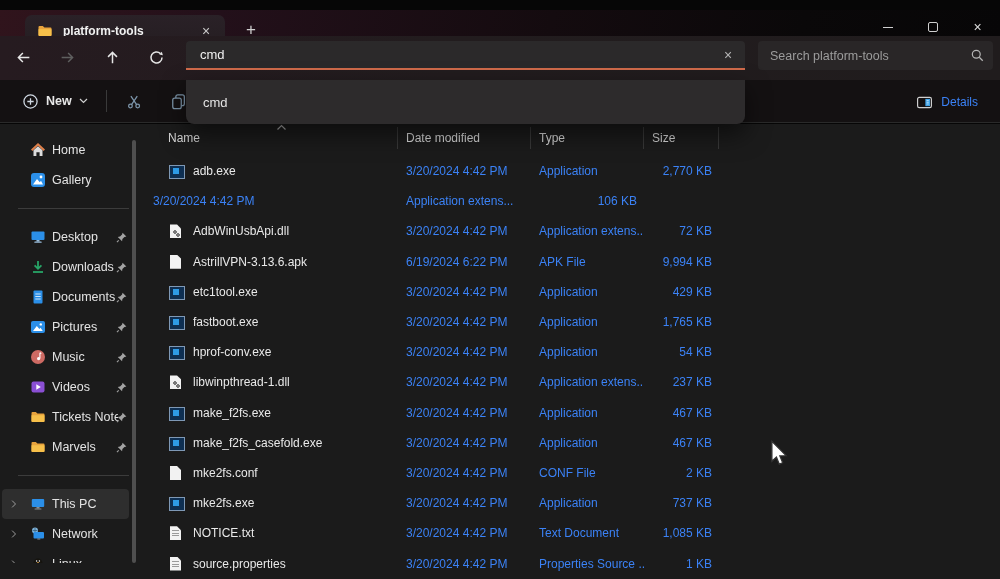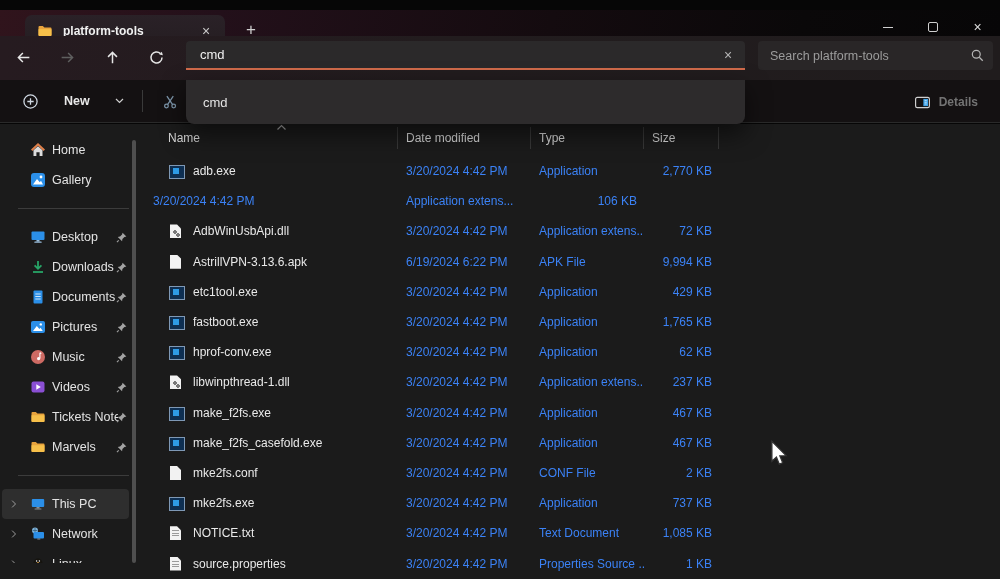--- a/index.html
+++ b/index.html
@@ -39,27 +39,27 @@
   .searchph { flex:1; font-size:12.5px; color:#9c9c9c; white-space:nowrap; overflow:hidden; }
 
   
   .dropdown { position:absolute; left:186px; top:80px; width:559px; height:44px; background:#2d2b2c;
     border-radius:0 0 8px 8px; box-shadow:0 10px 24px rgba(0,0,0,.55); z-index:30; }
   .dd-item { height:100%; display:flex; align-items:center; padding-left:17px; font-size:13px; color:#e4e4e4; }
 
   
   .toolbar { position:absolute; left:0; top:80px; width:1000px; height:43px; background:#141112;
     border-bottom:1px solid #2a2a2a; display:flex; align-items:center; }
-  .newbtn { display:flex; align-items:center; gap:25px; height:32px; padding:0 10px; margin-left:12px; border-radius:4px; }
+  .newbtn { display:flex; align-items:center; gap:7px; height:32px; padding:0 10px; margin-left:12px; border-radius:4px; }
   .newlabel { font-size:12.5px; font-weight:bold; color:#e8e8e8; }
   .tb-divider { width:1px; height:22px; background:#3a3a3a; margin:0 10px 0 8px; }
   .iconbtn { width:36px; height:32px; display:flex; align-items:center; justify-content:center; border-radius:4px; margin-right:8px; }
   .detailsbtn { position:absolute; right:14px; top:6px; height:32px; display:flex; align-items:center; gap:8px;
     padding:0 8px; border-radius:4px; }
-  .detailslabel { font-size:12px; color:#737373;font-weight:bold; }
+  .detailslabel { font-size:12px; color:#3b82f6; }
 
   
   .content { position:absolute; left:0; top:124px; width:1000px; bottom:0; background:#1b1b1b; }
 
   
   .sidebar { position:absolute; left:0; top:0; width:145px; bottom:16px; padding-top:11px; overflow:hidden; }
   .side-item { height:30px; position:relative; width:127px; margin-left:2px; border-radius:4px; }
   .side-item.selected { background:#2e2e2e; }
   .chev { position:absolute; left:6px; top:9px; width:12px; height:12px; }
   .sicon { position:absolute; left:28px; top:7px; width:16px; height:16px; }
@@ -464,21 +464,21 @@
     <div class="cell ctype">Application</div>
     <div class="cell csize">1,765 KB</div>
   </div>
         <div class="row">
     <div class="cell cname">
             <span class="fi fi-exe"></span>
             <span class="fname">hprof-conv.exe</span>
           </div>
     <div class="cell cdate">3/20/2024 4:42 PM</div>
     <div class="cell ctype">Application</div>
-    <div class="cell csize">62 KB</div>
+    <div class="cell csize">54 KB</div>
   </div>
         <div class="row">
     <div class="cell cname">
             <span class="fi fi-page fi-dll"></span>
             <span class="fname">libwinpthread-1.dll</span>
           </div>
     <div class="cell cdate">3/20/2024 4:42 PM</div>
     <div class="cell ctype">Application extens...</div>
     <div class="cell csize">237 KB</div>
   </div>

